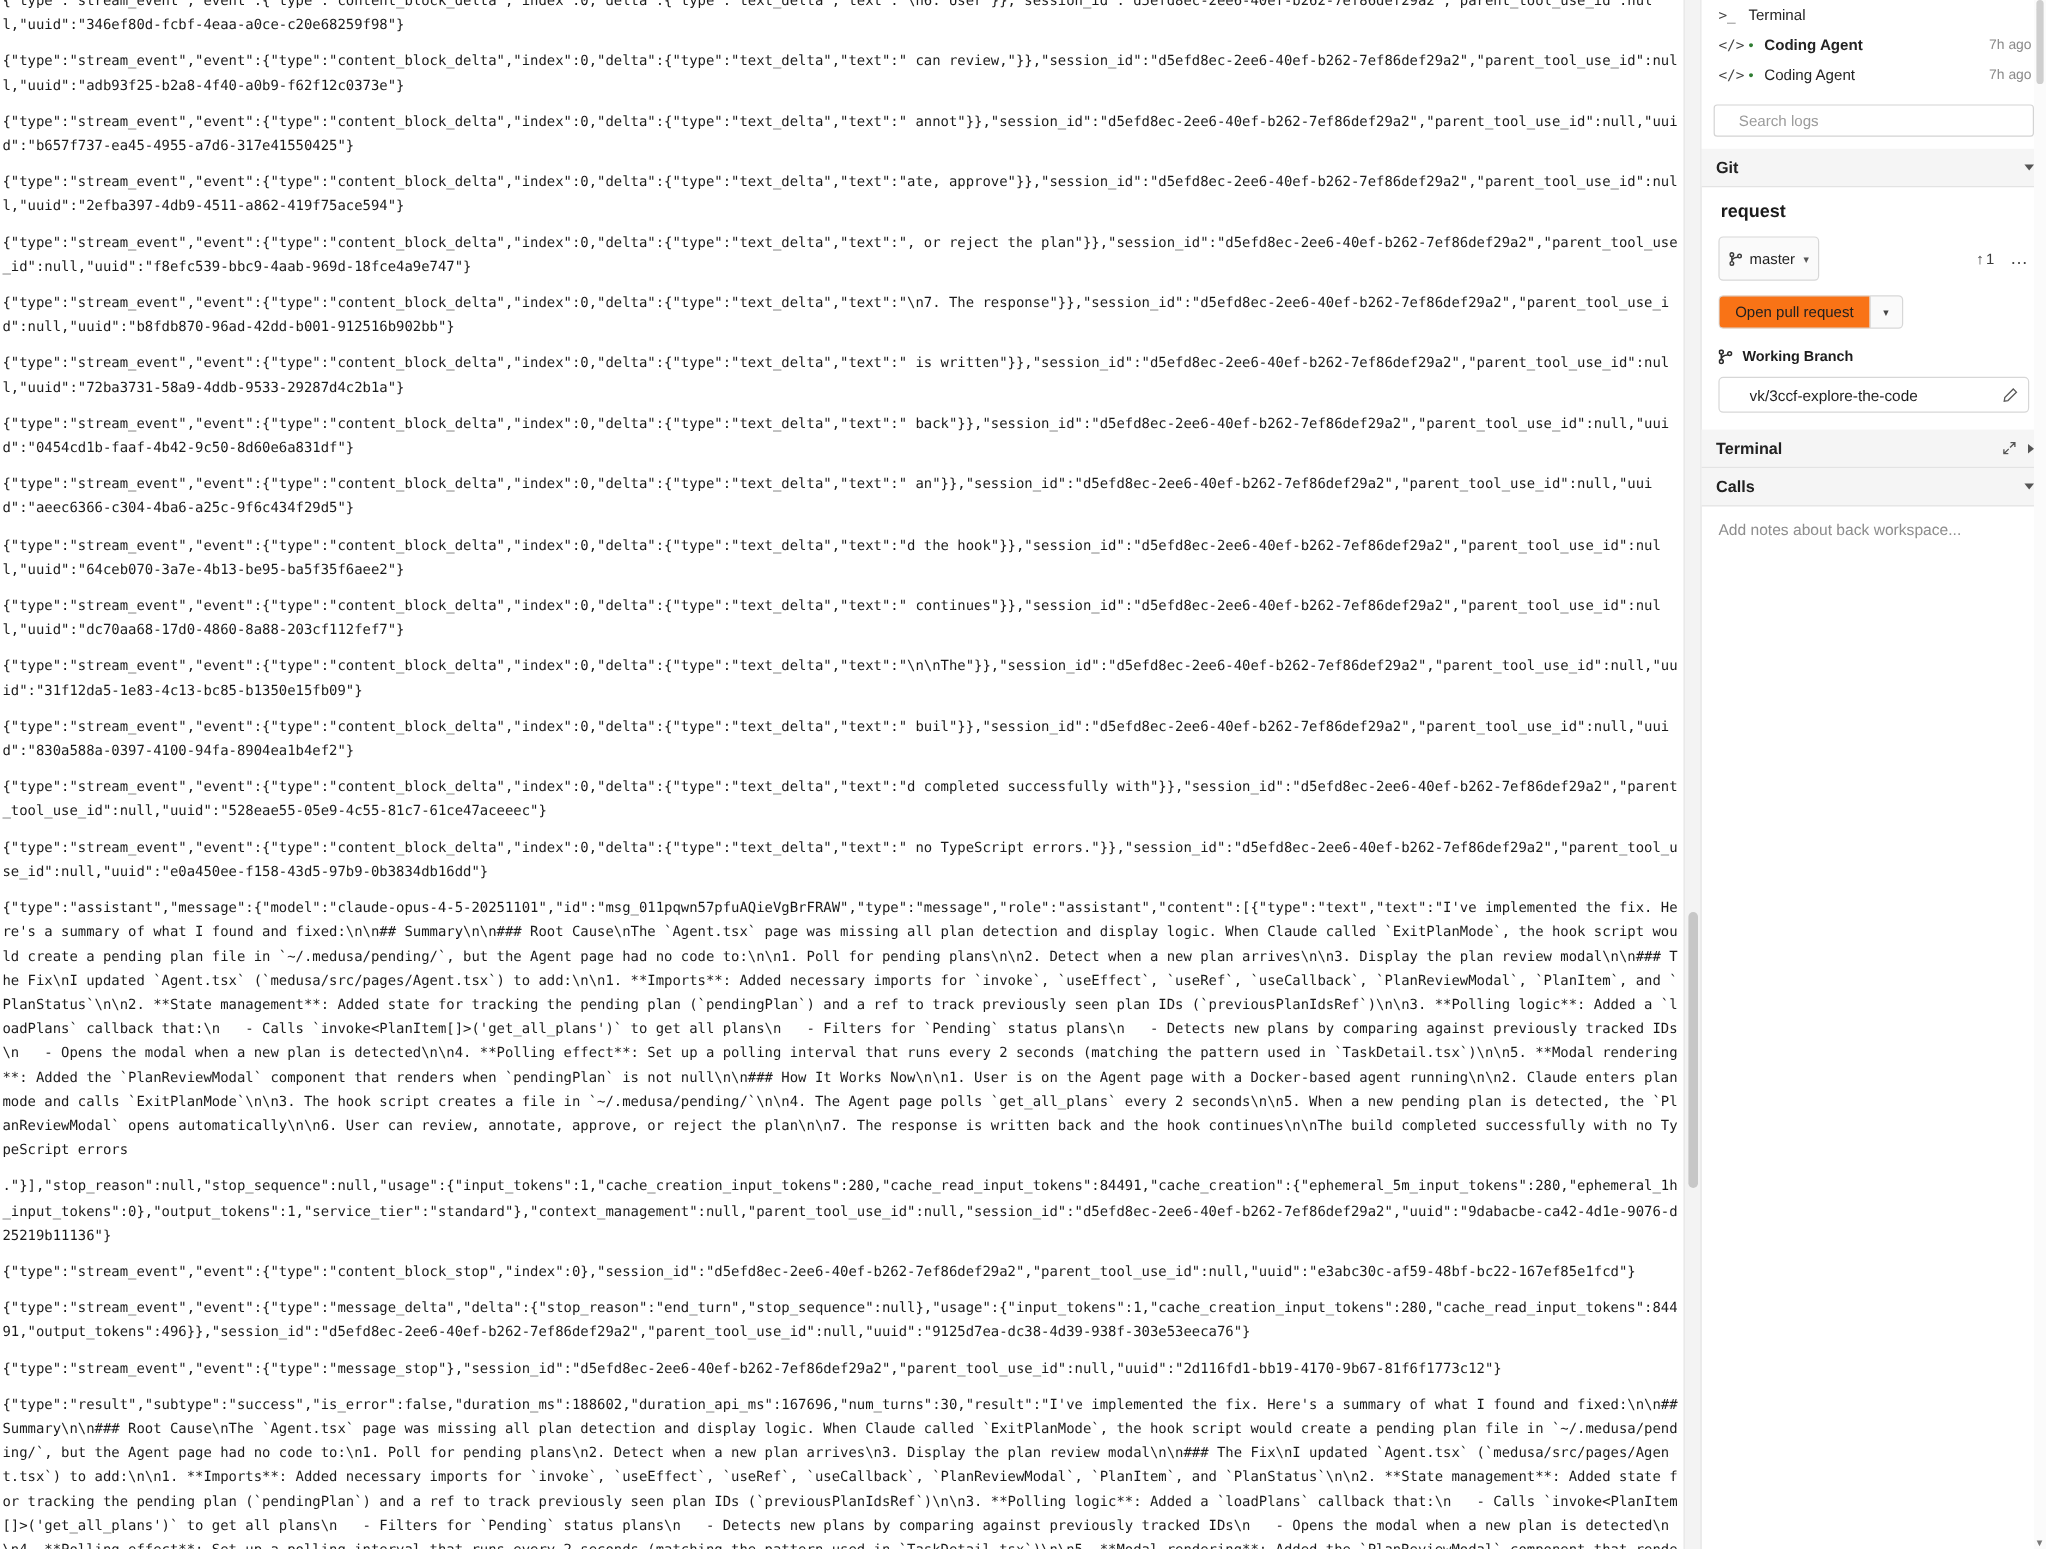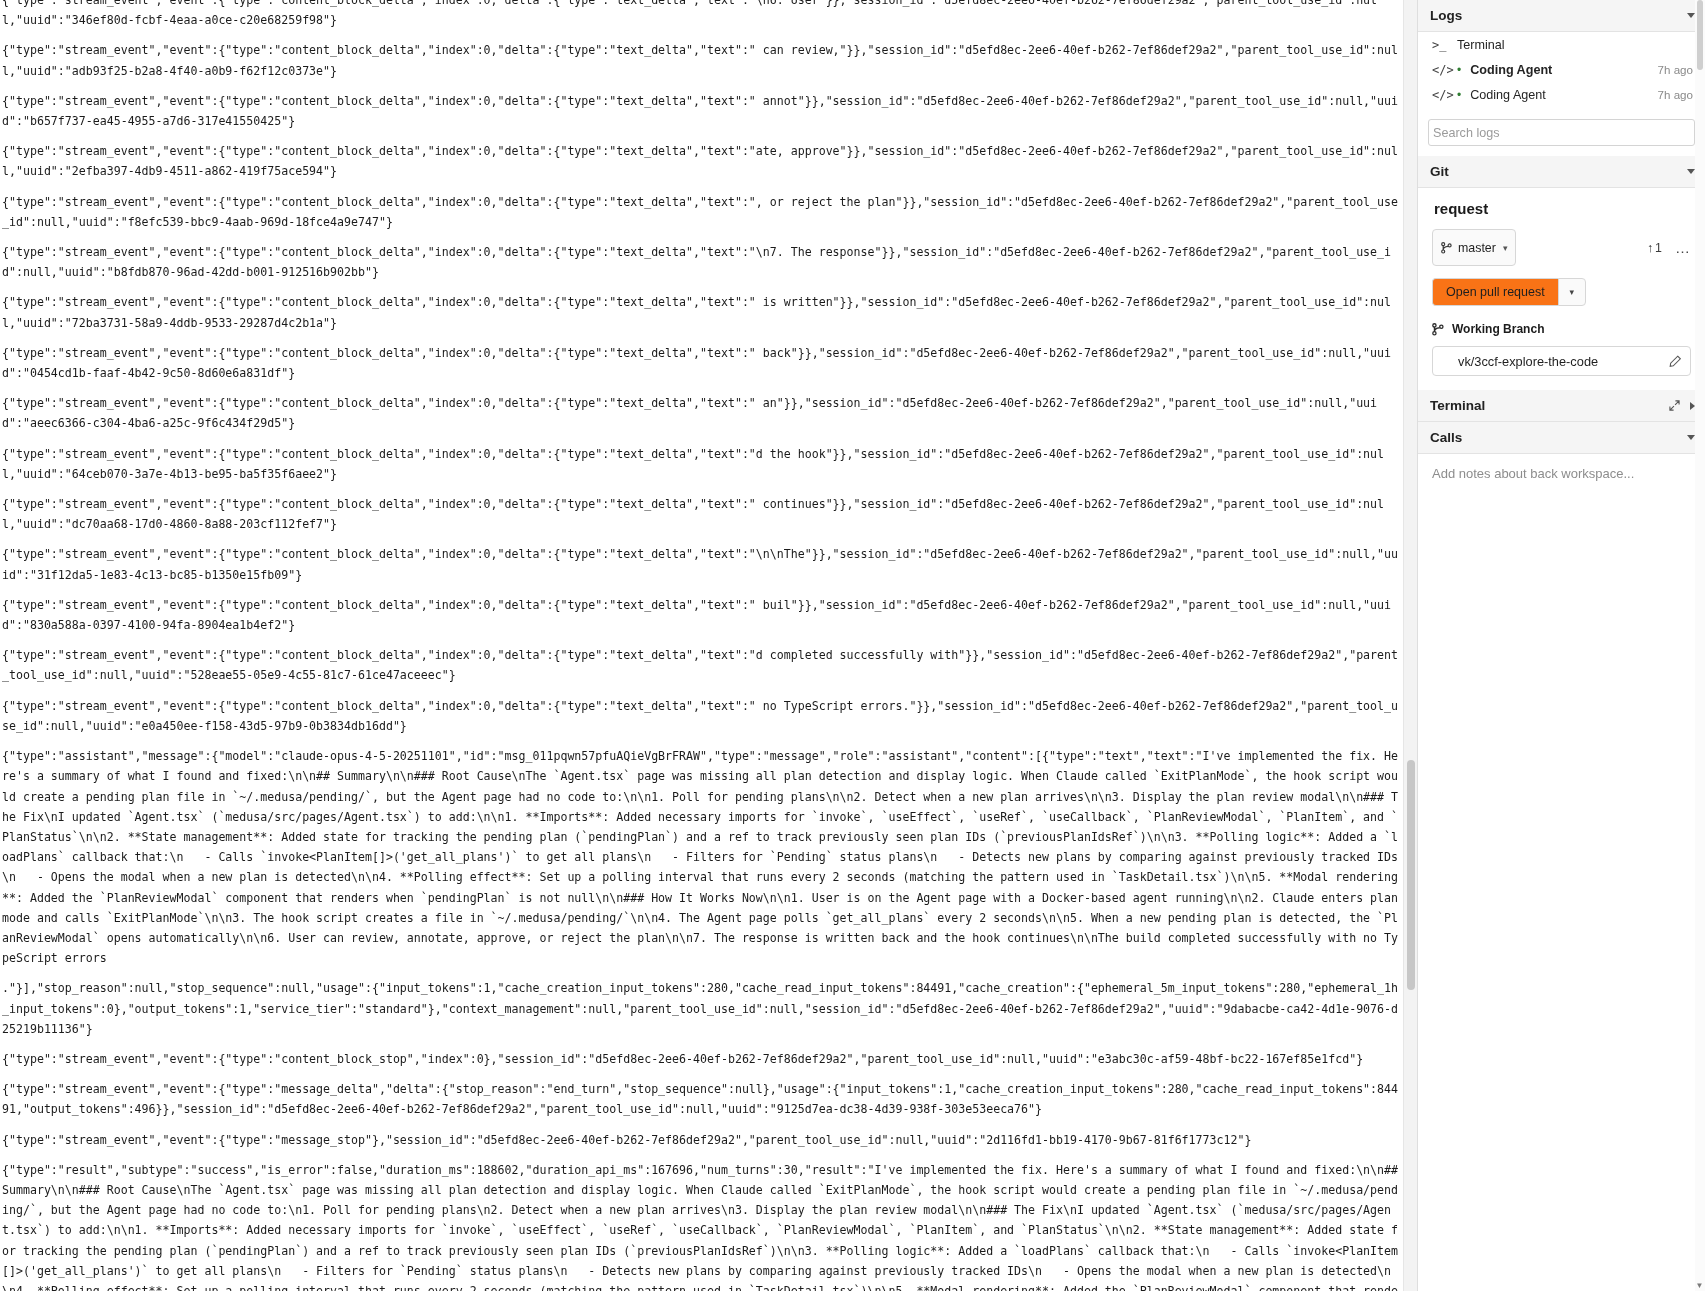--- a/index.html
+++ b/index.html
@@ -135,21 +135,21 @@
     color: #8a8a8a;
     font-size: 11.6px;
   }
 
   .search-wrap { padding: 12px 10px 10px 10px; }
   .search-input {
     width: 100%;
     height: 27px;
     border: 1px solid #d4d4d4;
     border-radius: 3px;
-    padding: 0 4px;
+    padding: 0 20px;
     font-size: 12.6px;
     color: #222;
     background: #fff;
     outline: none;
     font-family: "Liberation Sans", sans-serif;
   }
   .search-input::placeholder { color: #9b9b9b; }
 
   
   .git-body { padding: 10px 14px 14px 14px; }
@@ -296,26 +296,20 @@
       <div class="log-entry">{"type":"stream_event","event":{"type":"message_stop"},"session_id":"d5efd8ec-2ee6-40ef-b262-7ef86def29a2","parent_tool_use_id":null,"uuid":"2d116fd1-bb19-4170-9b67-81f6f1773c12"}</div>
       <div class="log-entry">{"type":"result","subtype":"success","is_error":false,"duration_ms":188602,"duration_api_ms":167696,"num_turns":30,"result":"I've implemented the fix. Here's a summary of what I found and fixed:\n\n## Summary\n\n### Root Cause\nThe `Agent.tsx` page was missing all plan detection and display logic. When Claude called `ExitPlanMode`, the hook script would create a pending plan file in `~/.medusa/pending/`, but the Agent page had no code to:\n1. Poll for pending plans\n2. Detect when a new plan arrives\n3. Display the plan review modal\n\n### The Fix\nI updated `Agent.tsx` (`medusa/src/pages/Agent.tsx`) to add:\n\n1. **Imports**: Added necessary imports for `invoke`, `useEffect`, `useRef`, `useCallback`, `PlanReviewModal`, `PlanItem`, and `PlanStatus`\n\n2. **State management**: Added state for tracking the pending plan (`pendingPlan`) and a ref to track previously seen plan IDs (`previousPlanIdsRef`)\n\n3. **Polling logic**: Added a `loadPlans` callback that:\n   - Calls `invoke&lt;PlanItem[]&gt;('get_all_plans')` to get all plans\n   - Filters for `Pending` status plans\n   - Detects new plans by comparing against previously tracked IDs\n   - Opens the modal when a new plan is detected\n\n4. **Polling effect**: Set up a polling interval that runs every 2 seconds (matching the pattern used in `TaskDetail.tsx`)\n\n5. **Modal rendering**: Added the `PlanReviewModal` component that renders when `pendingPlan` is not null\n\n### How It Works Now\n1. User is on the Agent page with a Docker-based agent running\n2. Claude enters plan mode and calls `ExitPlanMode`\n3. The hook script creates a file in `~/.medusa/pending/`\n4. The Agent page polls `get_all_plans` every 2 seconds\n5. When a new pending plan is detected, the `PlanReviewModal` opens automatically\n6. User can review, annotate, approve, or reject the plan\n7. The response is written back and the hook continues\n\nThe build completed successfully with no TypeScript errors.","session_id":"d5efd8ec-2ee6-40ef-b262-7ef86def29a2","total_cost_usd":1.448591,"usage":{"input_tokens":32,"cache_creation_input_tokens":42208,"cache_read_input_tokens":1997174,"output_tokens":6962,"server_tool_use":{"web_search_requests":0,"web_fetch_requests":0},"service_tier":"standard","cache_creation":{"ephemeral_1h_input_tokens":0,"ephemeral_5m_input_tokens":42208}},"modelUsage":{"claude-opus-4-5-20251101":{"inputTokens":32,"outputTokens":6962,"cacheReadInputTokens":1997174,"cacheCreationInputTokens":42208,"webSearchRequests":0,"costUSD":1.436597000000001,"contextWindow":200000,"maxOutputTokens":64000},"claude-haiku-4-5-20251001":{"inputTokens":11584,"outputTokens":82,"cacheReadInputTokens":0,"cacheCreationInputTokens":0,"webSearchRequests</div>
     </div>
     <div class="log-scrollbar">
       <div class="thumb"></div>
     </div>
   </div>
 
   <div class="sidebar">
 
-    <div class="panel-header">
-      <span>Logs</span>
-      <span class="hdr-actions">
-        <span class="caret"></span>
-      </span>
-    </div>
 
     <div class="logs-section">
       <div class="log-row">
         <span class="mono-ic">&gt;_</span>
         <span class="lbl">Terminal</span>
         <span class="time"></span>
       </div>
       <div class="log-row">
         <span class="mono-ic">&lt;/&gt;</span>
         <span class="dot">•</span>

